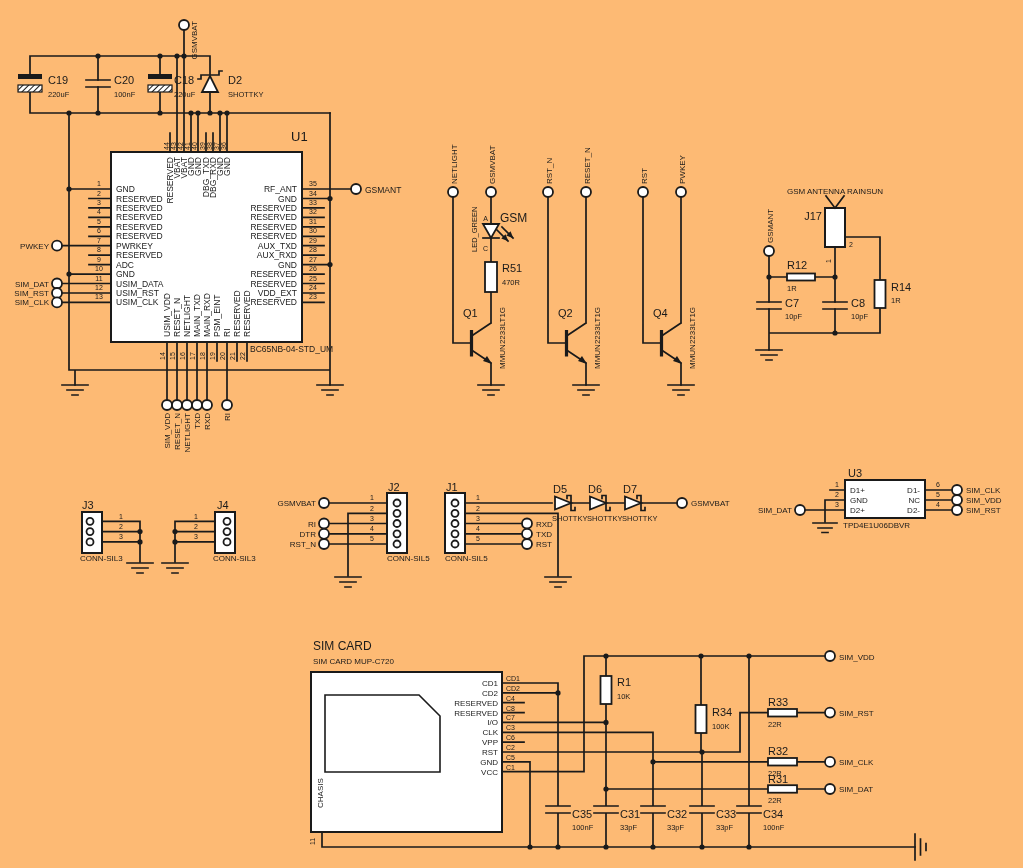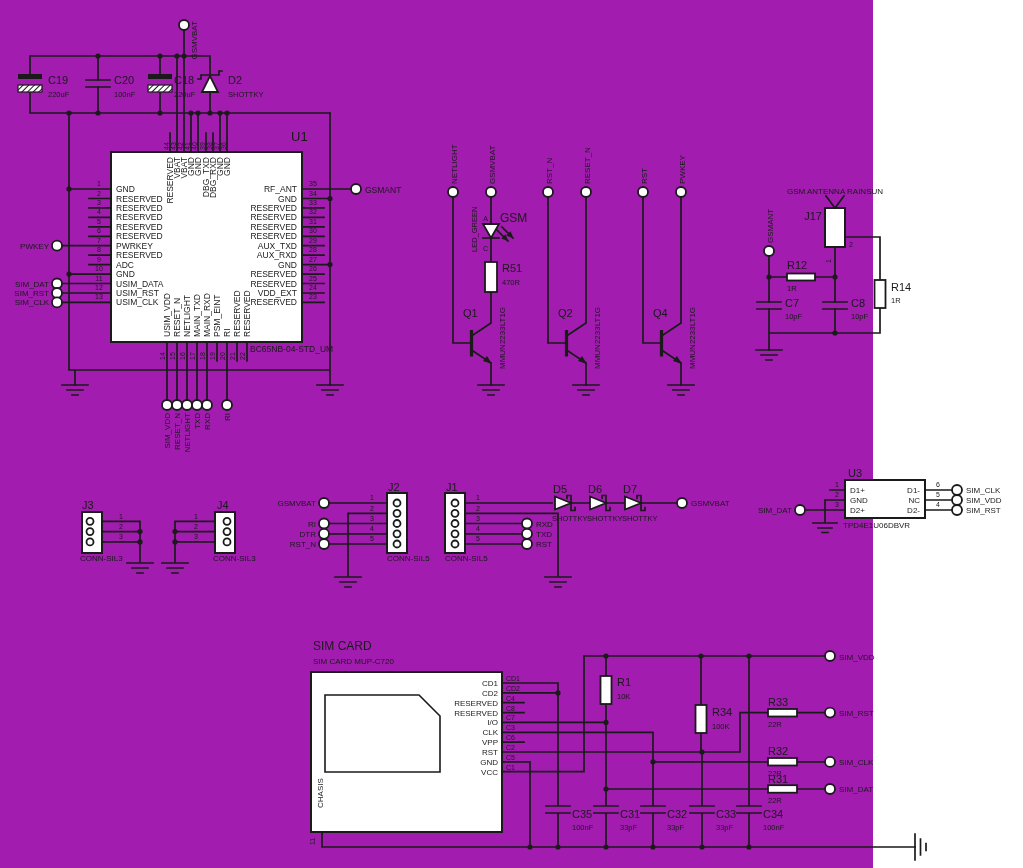--- a/index.html
+++ b/index.html
@@ -1,16 +1,16 @@
 <!DOCTYPE html>
 <html><head>
 <meta charset="utf-8">
 <style>
   html,body{margin:0;padding:0;background:#fff;}
-  #stage{width:873px;height:868px;position:relative;background:#a21caf;}
+  #stage{width:1023px;height:868px;position:relative;background:#fdba74;}
   svg{display:block;}
   .w{stroke:#1a1a1a;stroke-width:1.7;fill:none;stroke-linecap:square;}
   .w3{stroke:#1a1a1a;stroke-width:3.2;fill:none;stroke-linecap:butt;}
   .p{stroke:#1a1a1a;stroke-width:1.8;fill:#fff;}
   .box{stroke:#1a1a1a;stroke-width:2;fill:#fff;}
   .dot{fill:#1a1a1a;stroke:none;}
   .blk{fill:#1a1a1a;stroke:none;}
   text{font-family:"Liberation Sans","DejaVu Sans",sans-serif;fill:#1a1a1a;}
   .t7{font-size:7px;}
   .t75{font-size:7.5px;}

